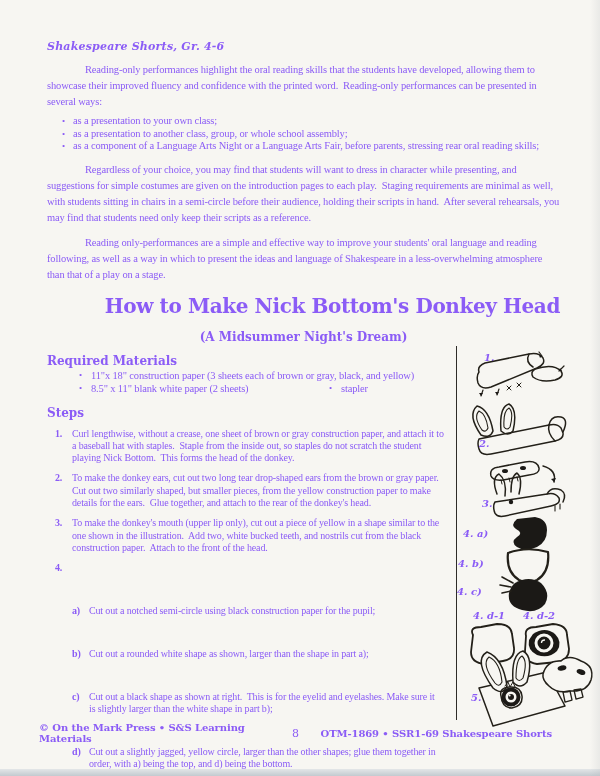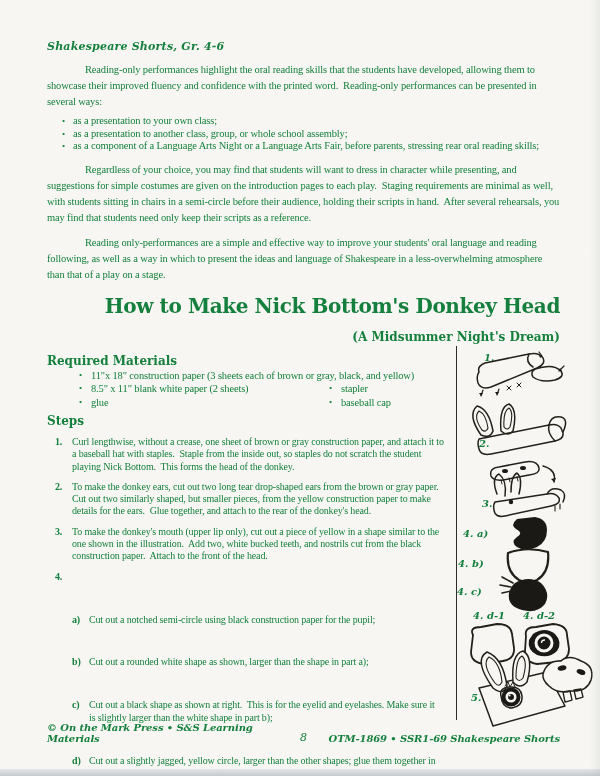--- a/index.html
+++ b/index.html
@@ -1,19 +1,19 @@
 <!DOCTYPE html>
 <html><head>
 <meta charset="utf-8">
 <style>
   html,body { margin:0; padding:0; background:#e9e9e9; }
   .page {
     position:relative; width:600px; height:776px; margin:0 auto;
     background:#f7f6f2; overflow:hidden;
-    font-family:"Liberation Serif", serif; color:#15803d;
+    font-family:"Liberation Serif", serif; color:#8b5cf6;
   }
   .page::after{ 
     content:""; position:absolute; top:0; right:0; width:10px; height:100%;
     background:linear-gradient(to left, rgba(170,175,180,0.18), rgba(170,175,180,0));
     pointer-events:none;
   }
   .bottom-edge{
     position:absolute; left:0; bottom:0; width:100%; height:7px;
     background:linear-gradient(#e3e6e8,#c3cacf);
   }
@@ -29,54 +29,54 @@
   ul.intro-bullets{ list-style:none; margin:5px 0 0 15px; padding:0;
     font-size:10.5px; line-height:12.6px; letter-spacing:-.15px; width:480px; }
   ul.intro-bullets li{ position:relative; padding-left:11px; }
   ul.intro-bullets li::before{ content:"•"; position:absolute; left:0; top:0; font-size:9px; }
   .title{
     margin:12px 0 12px 0; text-align:right;
     font-family:"DejaVu Serif", serif; font-weight:bold;
     font-size:20px; letter-spacing:-.4px; line-height:23px;
   }
   .subtitle{
-    text-align:right; font-family:"DejaVu Serif", serif; font-weight:bold;
+    text-align:center; font-family:"DejaVu Serif", serif; font-weight:bold;
     font-size:12px; line-height:14px; margin-top:0;
   }
   .section-heading{
     font-family:"DejaVu Serif", serif; font-weight:bold; font-size:12px;
     line-height:14px; margin:10px 0 1px 0;
   }
   .mat-row{ display:flex; margin-left:32px; font-size:10.5px; line-height:13.4px; letter-spacing:-.15px; }
   .mat-item{ position:relative; padding-left:12px; }
   .mat-item::before{ content:"•"; position:absolute; left:0; top:0; font-size:9px; }
   .mat-item.c1{ width:238px; flex:none; }
   .mat-item.wide{ width:420px; }
-  .steps-heading{ margin-top:5px; }
+  .steps-heading{ }
   .steps{ width:404px; }
   .step{ display:flex; margin:8px 0 0 8px; font-size:10px; line-height:12.3px; letter-spacing:-.15px; }
   .step-num{ width:17px; flex:none; font-weight:bold; }
   .step-body{ width:378px; white-space:pre-wrap; }
   .substeps{ }
   .sub{ display:flex; margin-top:6px; }
   .sub-letter{ width:17px; flex:none; font-weight:bold; }
   .sub-body{ width:352px; white-space:pre-wrap; }
   .figures{
     position:absolute; left:456px; top:346px; width:143px; height:374px;
     border-left:1.8px solid #2e2c29;
   }
   .fig-label{
     position:absolute; font-family:"DejaVu Serif", serif; font-weight:bold;
     font-style:italic; font-size:10px; white-space:nowrap;
   }
   .figures svg{ position:absolute; }
   .footer{
-    position:absolute; left:47px; top:722px; width:513px;
-    display:flex; align-items:flex-end;
-    font-family:"DejaVu Serif", serif; font-size:10px; font-weight:bold; letter-spacing:-.1px;font-style:italic;
+    position:absolute; left:39px; top:722px; width:513px;
+    display:flex; align-items:center;
+    font-family:"DejaVu Serif", serif; font-size:10px; font-weight:bold; letter-spacing:-.1px;
   }
   .footer .f-left{ flex:1; text-align:left; }
   .footer .f-center{ flex:none; font-weight:normal; font-size:11px; }
   .footer .f-right{ flex:1; text-align:right; }
   .ink{ stroke:#232019; stroke-width:1.5; fill:none; stroke-linecap:round; stroke-linejoin:round; }
   .ink-fill{ fill:#1b1916; stroke:none; }
   .ink-paper{ stroke:#232019; stroke-width:1.5; fill:#f7f6f2; stroke-linejoin:round; }
 </style>
 </head>
 <body>
@@ -102,24 +102,20 @@
     <div class="subtitle">(A Midsummer Night's Dream)</div>
 
     <div class="section-heading">Required Materials</div>
 
     <div class="mat-row">
       <span class="mat-item wide">11"x 18" construction paper (3 sheets each of brown or gray, black, and yellow)</span>
     </div>
     <div class="mat-row">
       <span class="mat-item c1">8.5" x 11" blank white paper (2 sheets)</span>
       <span class="mat-item">stapler</span>
-    </div>
-    <div class="mat-row">
-      <span class="mat-item c1">glue</span>
-      <span class="mat-item">baseball cap</span>
     </div>
 
     <div class="section-heading steps-heading">Steps</div>
 
     <div class="steps">
 
       <div class="step">
         <span class="step-num">1.</span>
         <span class="step-body">Curl lengthwise, without a crease, one sheet of brown or gray construction paper, and attach it to a baseball hat with staples.  Staple from the inside out, so staples do not scratch the student playing Nick Bottom.  This forms the head of the donkey.</span>
       </div>

